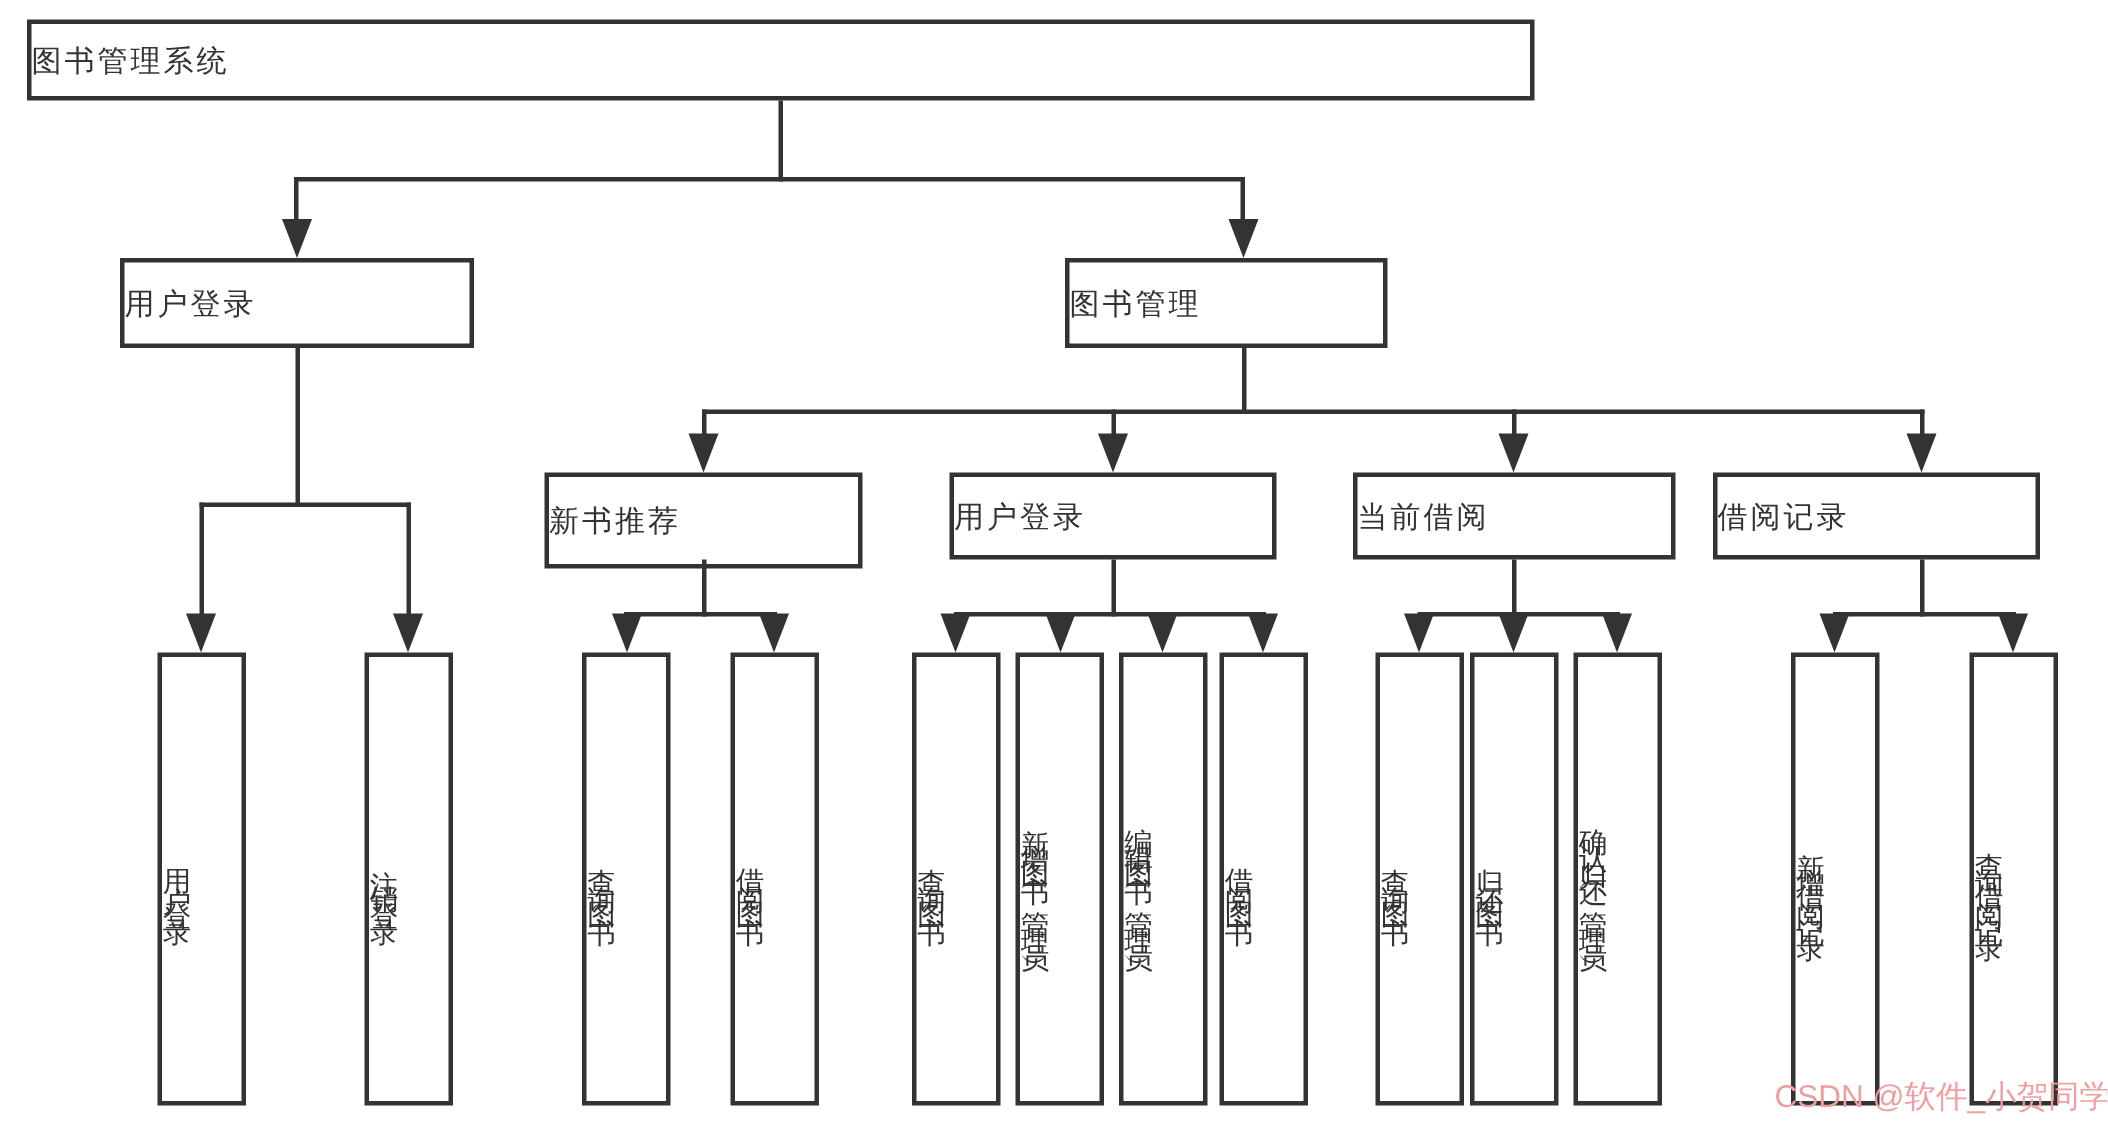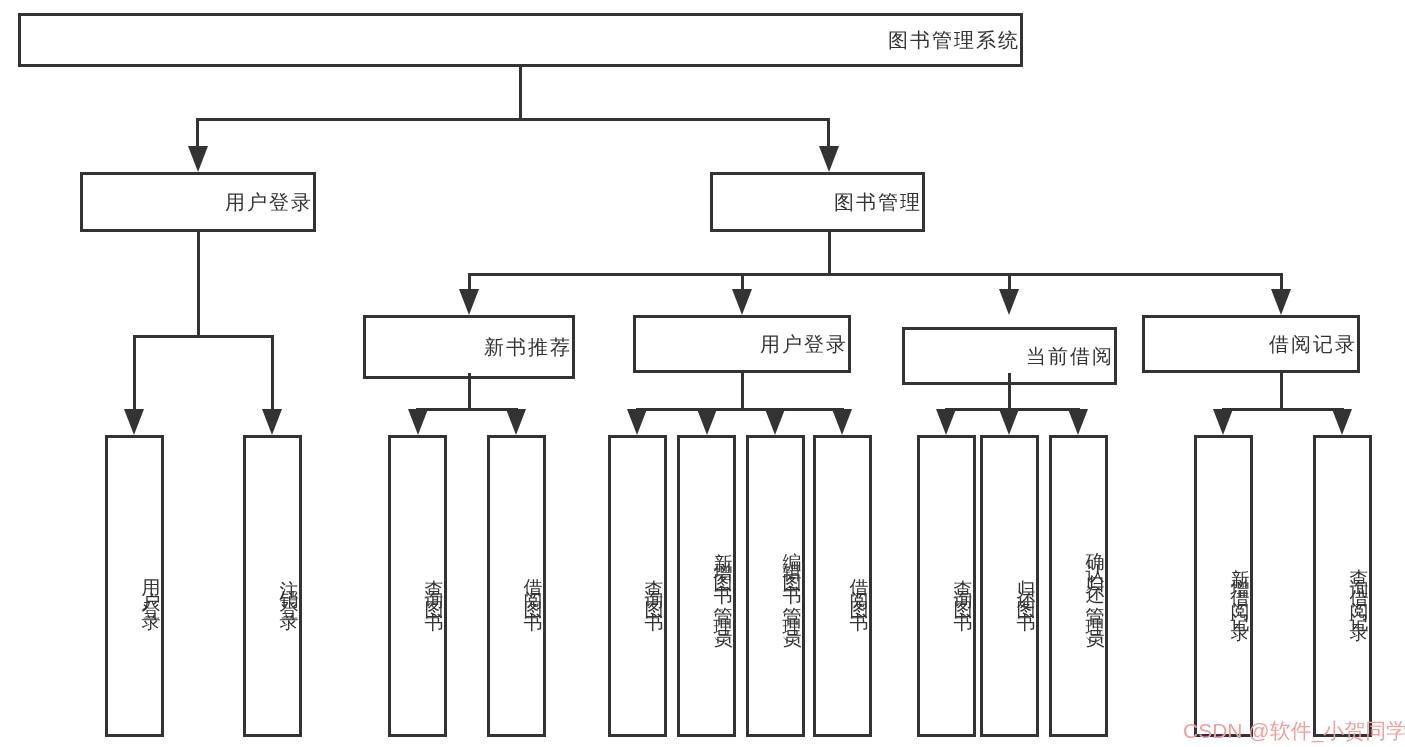--- a/index.html
+++ b/index.html
@@ -17,21 +17,21 @@
     font-family:"Liberation Sans","DejaVu Sans",sans-serif;
     color:var(--text,#333);
   }
   .box{
     position:absolute;
     box-sizing:border-box;
     border:3px solid var(--line,#333);
     background:#fff;
     display:flex;
     align-items:center;
-    justify-content:flex-end;
+    justify-content:flex-start;
     text-align:center;
   }
   .box.h span{
     font-size:20px;
     letter-spacing:2px;
     white-space:nowrap;
   }
   .box.v span{
     writing-mode:vertical-rl;
     text-orientation:mixed;
@@ -74,21 +74,21 @@
   <div class="box h" style="left:710px;top:172px;width:215px;height:60px">
     <span>图书管理</span>
   </div>
 
   <div class="box h" style="left:363px;top:315px;width:212px;height:64px">
     <span>新书推荐</span>
   </div>
   <div class="box h" style="left:633px;top:315px;width:218px;height:58px">
     <span>用户登录</span>
   </div>
-  <div class="box h" style="left:902px;top:327px;width:215px;height:58px">
+  <div class="box h" style="left:902px;top:315px;width:215px;height:58px">
     <span>当前借阅</span>
   </div>
   <div class="box h" style="left:1142px;top:315px;width:218px;height:58px">
     <span>借阅记录</span>
   </div>
 
   <div class="box v" style="left:105px;top:435px;width:59px;height:302px">
     <span>用户登录</span>
   </div>
   <div class="box v" style="left:243px;top:435px;width:59px;height:302px">

